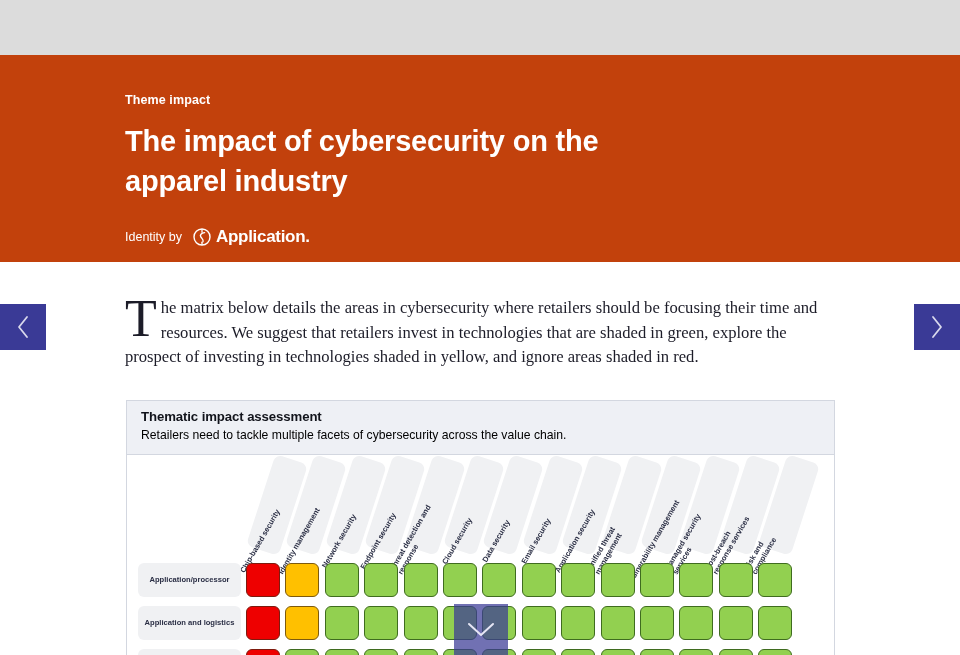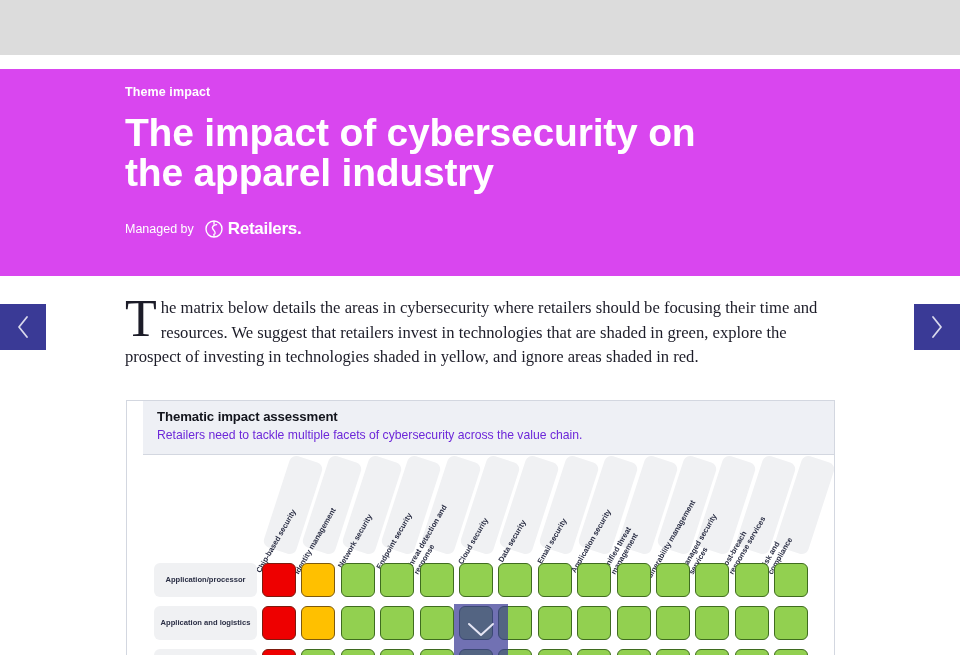--- a/index.html
+++ b/index.html
@@ -20,36 +20,36 @@
   .top-strip {
     position: absolute;
     left: 0; top: 0;
     width: 960px; height: 55px;
     background: #dcdcdc;
   }
 
   
   .hero {
     position: absolute;
-    left: 0; top: 69px;
+    left: 0; top: 55px;
     width: 960px; height: 207px;
-    background: #d946ef;
-    color: #ffffff;
-    box-sizing: border-box;
-    padding: 16px 0 0 125px;
+    background: #c2410c;
+    color: #ffffff;
+    box-sizing: border-box;
+    padding: 38px 0 0 125px;
   }
   .hero-eyebrow {
     font-size: 12.5px;
     font-weight: 700;
     letter-spacing: .1px;
     color: #ffffff;
     margin: 0 0 14px 0;
   }
   .hero-title {
-    font-size: 39px;
+    font-size: 29px;
     font-weight: 700;
     line-height: 40px;
     letter-spacing: -.2px;
     margin: 0;
     max-width: 580px;
     color: #ffffff;
   }
   .powered-row {
     display: flex;
     align-items: center;
@@ -118,40 +118,39 @@
     position: absolute;
     left: 126px;
     top: 400px;
     width: 709px;
     height: 255px;
     background: #ffffff;
     border: 1px solid #d3d7e0;
     border-bottom: none;
     box-sizing: border-box;
     overflow: hidden;
-    padding-left: 16px;
   }
   .matrix-header {
     background: #eef0f5;
     border-bottom: 1px solid #d3d7e0;
     padding: 8px 14px 9px 14px;
     box-sizing: border-box;
     height: 54px;
   }
   .matrix-title {
     font-size: 13.2px;
     font-weight: 700;
     color: #12141c;
     margin: 0 0 4px 0;
     letter-spacing: -.1px;
   }
   .matrix-subtitle {
     font-size: 12.2px;
     font-weight: 400;
-    color: #6d28d9;
+    color: #000000;
     margin: 0;
   }
 
   .matrix-body {
     position: relative;
     height: 200px;
   }
 
   
   .col-headers {
@@ -235,29 +234,29 @@
 </style>
 </head>
 <body>
 
 <div class="top-strip"></div>
 
 <div class="hero">
   <div class="hero-eyebrow">Theme impact</div>
   <h1 class="hero-title">The impact of cybersecurity on the apparel industry</h1>
   <div class="powered-row">
-    <span class="powered-label">Managed by</span>
+    <span class="powered-label">Identity by</span>
     <span class="gd-logo">
       <svg class="gd-mark" width="20" height="20" viewBox="0 0 20 20">
         <circle cx="10" cy="10" r="8" fill="none" stroke="#ffffff" stroke-width="1.4"></circle>
         <path d="M12.6 5.6 C9.2 6.0 7.6 8.0 8.8 9.9 C10.0 11.8 11.9 12.6 11.0 14.8" fill="none" stroke="#ffffff" stroke-width="1.4" stroke-linecap="round"></path>
         <path d="M10 2.6 L10 5.2" stroke="#ffffff" stroke-width="1.3" stroke-linecap="round"></path>
         <path d="M10 15.2 L10 17.6" stroke="#ffffff" stroke-width="1.3" stroke-linecap="round"></path>
       </svg>
-      <span class="gd-word">Retailers.</span>
+      <span class="gd-word">Application.</span>
     </span>
   </div>
 </div>
 
 <div class="nav-arrow left">
   <svg width="18" height="26" viewBox="0 0 18 26">
     <path d="M13 3 L5 13 L13 23" fill="none" stroke="#d9d9ec" stroke-width="1.8" stroke-linecap="round" stroke-linejoin="round"></path>
   </svg>
 </div>
 <div class="nav-arrow right">

